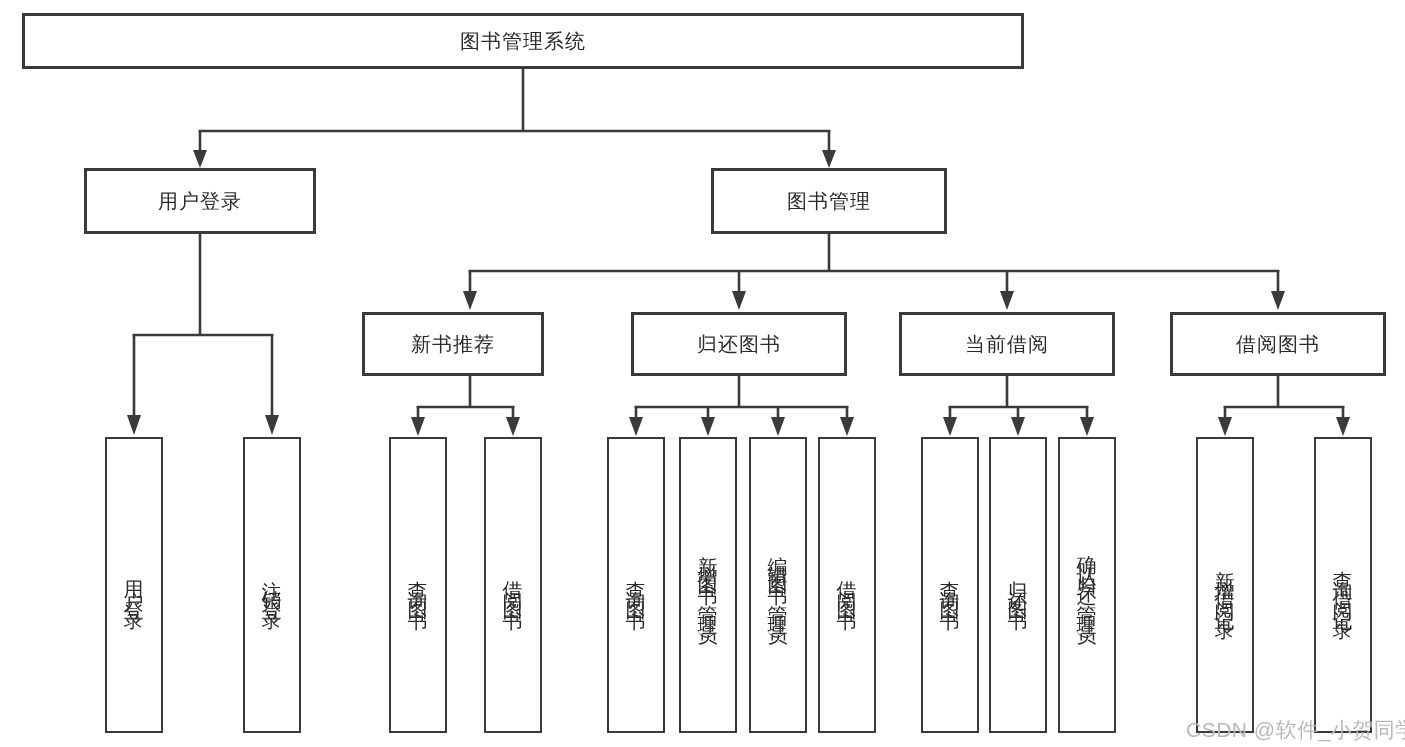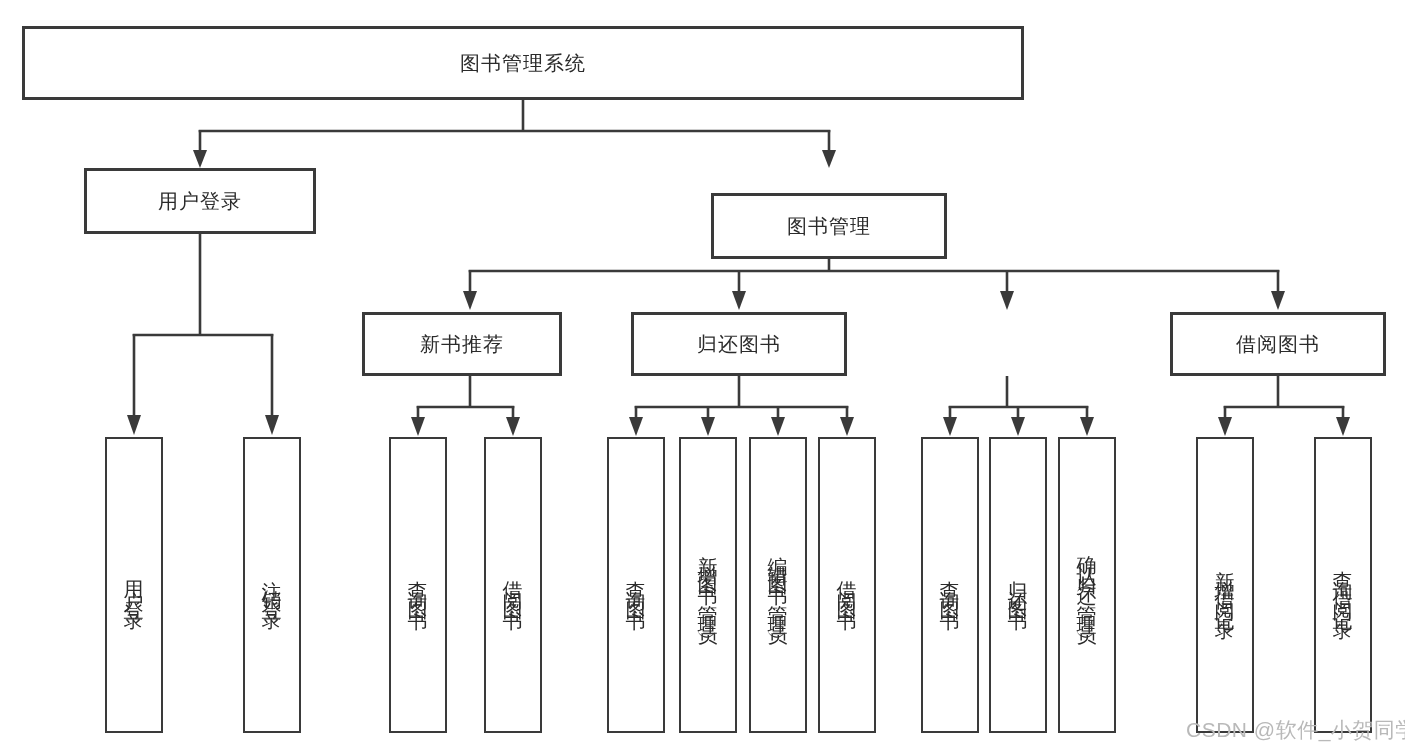--- a/index.html
+++ b/index.html
@@ -125,37 +125,40 @@
     <polygon points="701,417 715,417 708,436"></polygon>
     <polygon points="771,417 785,417 778,436"></polygon>
     <polygon points="840,417 854,417 847,436"></polygon>
     <polygon points="943,417 957,417 950,436"></polygon>
     <polygon points="1011,417 1025,417 1018,436"></polygon>
     <polygon points="1080,417 1094,417 1087,436"></polygon>
     <polygon points="1218,417 1232,417 1225,436"></polygon>
     <polygon points="1336,417 1350,417 1343,436"></polygon>
   </svg>
 
-  <div class="box hbox root" style="left:22px; top:26px; width:1002px; height:74px;">
+  <div class="box hbox root" style="left:22px; top:13px; width:1002px; height:56px;">
     <span>图书管理系统</span>
   </div>
 
   <div class="box hbox" style="left:84px; top:168px; width:232px; height:66px;">
     <span>用户登录</span>
   </div>
-  <div class="box hbox" style="left:711px; top:168px; width:236px; height:66px;margin-top:25px;">
+  <div class="box hbox" style="left:711px; top:168px; width:236px; height:66px;">
     <span>图书管理</span>
   </div>
 
-  <div class="box hbox" style="left:362px; top:312px; width:200px; height:64px;">
+  <div class="box hbox" style="left:362px; top:312px; width:182px; height:64px;">
     <span>新书推荐</span>
   </div>
   <div class="box hbox" style="left:631px; top:312px; width:216px; height:64px;">
     <span>归还图书</span>
   </div>
+  <div class="box hbox" style="left:899px; top:312px; width:216px; height:64px;">
+    <span>当前借阅</span>
+  </div>
   <div class="box hbox" style="left:1170px; top:312px; width:216px; height:64px;">
     <span>借阅图书</span>
   </div>
 
   <div class="box leaf" style="left:105px; top:437px; width:58px; height:296px;">
     <span class="vtext">用户登录</span>
   </div>
   <div class="box leaf" style="left:243px; top:437px; width:58px; height:296px;">
     <span class="vtext">注销登录</span>
   </div>

